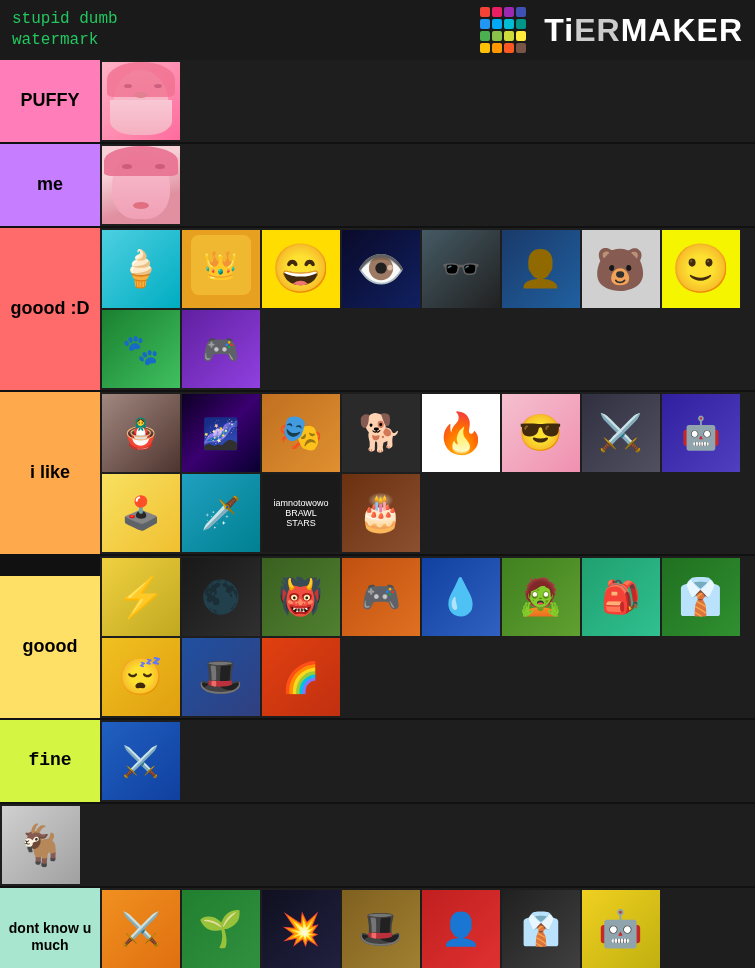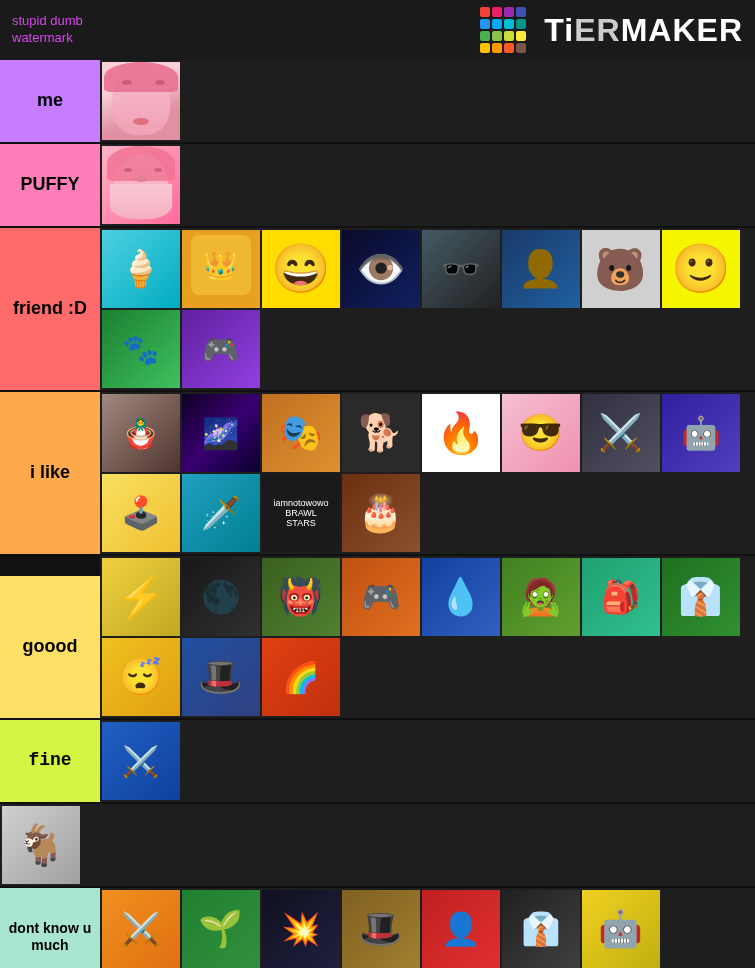--- a/index.html
+++ b/index.html
@@ -11,23 +11,24 @@
     }
     .header {
       display: flex;
       align-items: center;
       justify-content: space-between;
       background: #1a1a1a;
       padding: 8px 12px;
       height: 60px;
     }
     .watermark {
-      color: #d946ef;
-      font-size: 13px;
+      color: #22c55e;
+      font-size: 16px;
       line-height: 1.3;
+      font-family: Liberation Mono, monospace;
     }
     .logo {
       display: flex;
       align-items: center;
       gap: 18px;
       justify-content: center;
     }
     .logo-grid {
       display: grid;
       grid-template-columns: repeat(4, 10px);
@@ -137,52 +138,52 @@
     </div>
     <div class="logo-text">
       Ti<span>ER</span>MAKER
     </div>
   </div>
 </div>
 
 <div>
 
   <div class="tier-row">
-    <div class="tier-label tier-me">me</div>
-    <div class="tier-items">
-      <div class="tier-item">
-        <div class="img-placeholder" style="background:linear-gradient(160deg,#f8d0d8 30%,#e090a0 70%);width:78px;height:78px;position:relative;overflow:hidden;">
-          <div style="position:absolute;top:5px;left:50%;transform:translateX(-50%);width:58px;height:68px;background:linear-gradient(180deg,#f9c0d0,#f0a0b5);border-radius:50% 50% 40% 40%;"></div>
-          <div style="position:absolute;top:0;left:2px;width:74px;height:30px;background:#e87090;border-radius:50% 50% 10% 10%;opacity:0.9;"></div>
-          <div style="position:absolute;top:18px;left:20px;width:10px;height:5px;background:#c05070;border-radius:50%;opacity:0.7;"></div>
-          <div style="position:absolute;top:18px;right:15px;width:10px;height:5px;background:#c05070;border-radius:50%;opacity:0.7;"></div>
-          <div style="position:absolute;bottom:15px;left:50%;transform:translateX(-50%);width:16px;height:7px;background:#e07080;border-radius:50%;"></div>
-        </div>
-      </div>
-    </div>
-  </div>
-
-  <div class="tier-row">
     <div class="tier-label tier-puffy">PUFFY</div>
     <div class="tier-items">
       <div class="tier-item">
         <div class="img-placeholder bg-pink" style="width:78px;height:78px;position:relative;overflow:hidden;">
           <div style="position:absolute;top:8px;left:50%;transform:translateX(-50%);width:55px;height:65px;background:linear-gradient(180deg,#f9c8d5,#f5a0b5);border-radius:50% 50% 40% 40%;"></div>
           <div style="position:absolute;top:0;left:5px;width:68px;height:35px;background:#f07090;border-radius:50% 50% 10% 10%;opacity:0.8;"></div>
           <div style="position:absolute;bottom:5px;left:8px;width:62px;height:35px;background:linear-gradient(180deg,#f9c8d5,#f5b0c0);border-radius:0 0 40% 40%;"></div>
           <div style="position:absolute;top:22px;left:22px;width:8px;height:4px;background:#d06080;border-radius:50%;"></div>
           <div style="position:absolute;top:22px;right:18px;width:8px;height:4px;background:#d06080;border-radius:50%;"></div>
           <div style="position:absolute;top:30px;left:50%;transform:translateX(-50%);width:14px;height:6px;background:#e08090;border-radius:50%;"></div>
         </div>
       </div>
     </div>
   </div>
 
+  <div class="tier-row">
+    <div class="tier-label tier-me">me</div>
+    <div class="tier-items">
+      <div class="tier-item">
+        <div class="img-placeholder" style="background:linear-gradient(160deg,#f8d0d8 30%,#e090a0 70%);width:78px;height:78px;position:relative;overflow:hidden;">
+          <div style="position:absolute;top:5px;left:50%;transform:translateX(-50%);width:58px;height:68px;background:linear-gradient(180deg,#f9c0d0,#f0a0b5);border-radius:50% 50% 40% 40%;"></div>
+          <div style="position:absolute;top:0;left:2px;width:74px;height:30px;background:#e87090;border-radius:50% 50% 10% 10%;opacity:0.9;"></div>
+          <div style="position:absolute;top:18px;left:20px;width:10px;height:5px;background:#c05070;border-radius:50%;opacity:0.7;"></div>
+          <div style="position:absolute;top:18px;right:15px;width:10px;height:5px;background:#c05070;border-radius:50%;opacity:0.7;"></div>
+          <div style="position:absolute;bottom:15px;left:50%;transform:translateX(-50%);width:16px;height:7px;background:#e07080;border-radius:50%;"></div>
+        </div>
+      </div>
+    </div>
+  </div>
+
   <div class="tier-row" style="min-height:160px;">
-    <div class="tier-label tier-friend">friend :D</div>
+    <div class="tier-label tier-friend">goood :D</div>
     <div class="tier-items">
 
       <div class="tier-item">
         <div class="img-placeholder bg-teal" style="width:78px;height:78px;">
           <div style="font-size:36px;">🍦</div>
         </div>
       </div>
       <div class="tier-item">
         <div class="img-placeholder" style="background:#e8a020;width:78px;height:78px;position:relative;overflow:hidden;">
           <div style="position:absolute;top:5px;left:50%;transform:translateX(-50%);width:60px;height:60px;background:#f0b830;border-radius:8px;display:flex;align-items:center;justify-content:center;">

